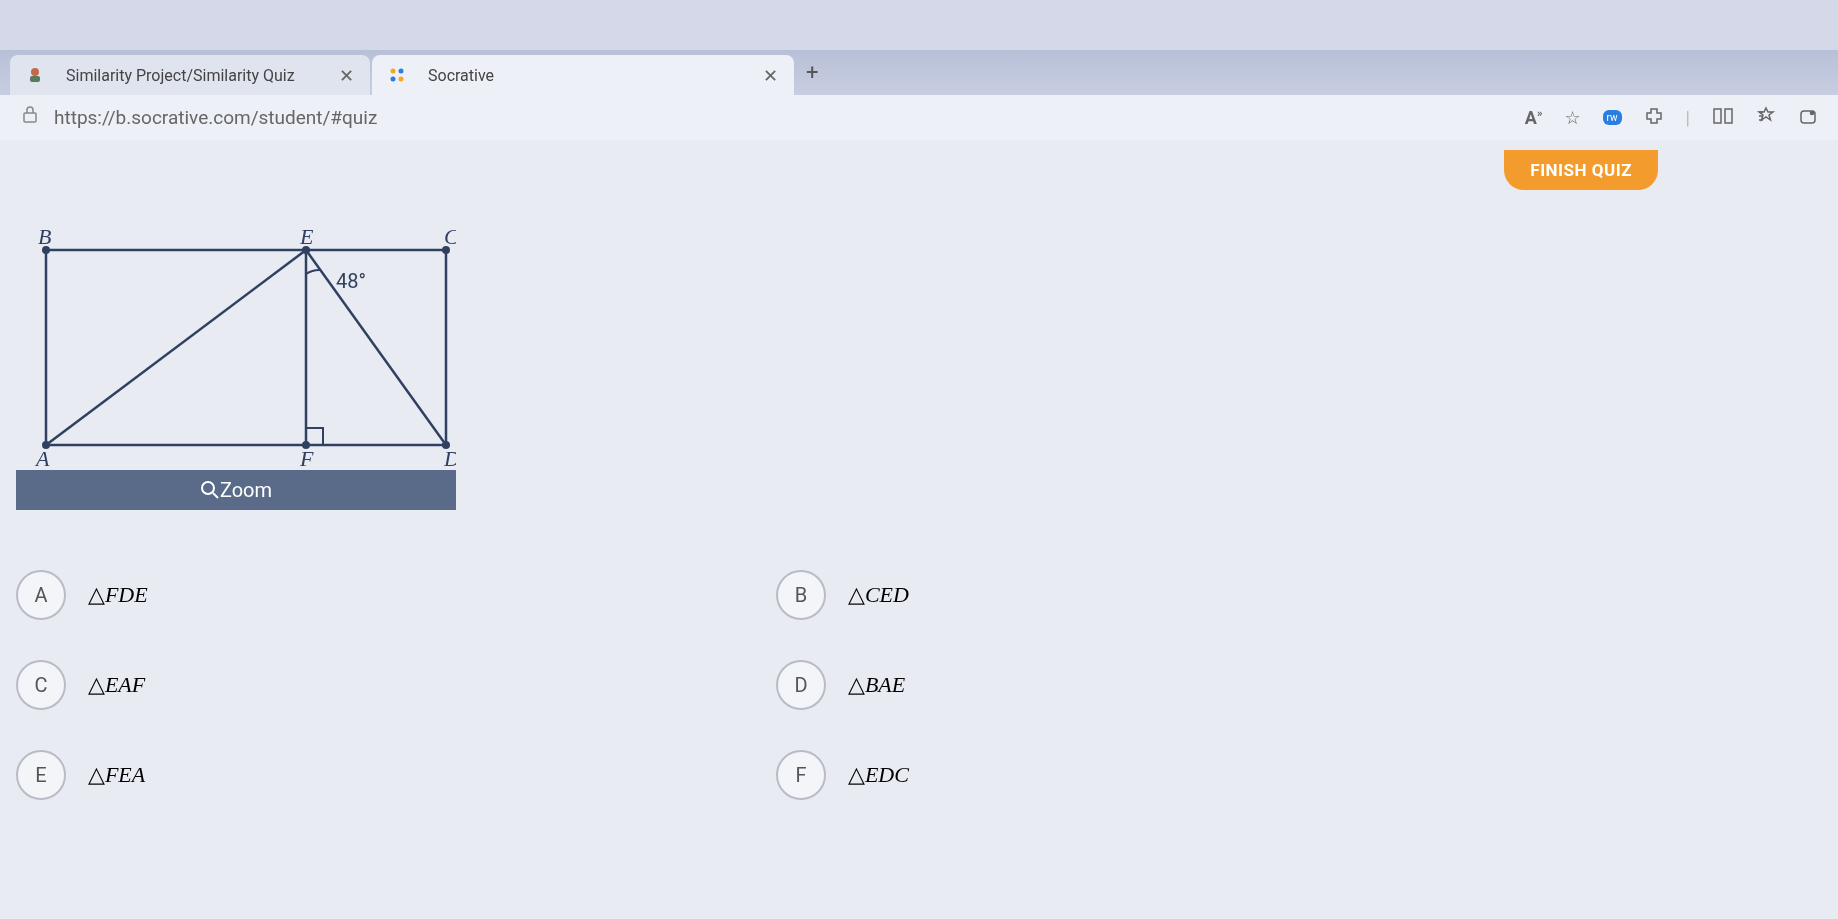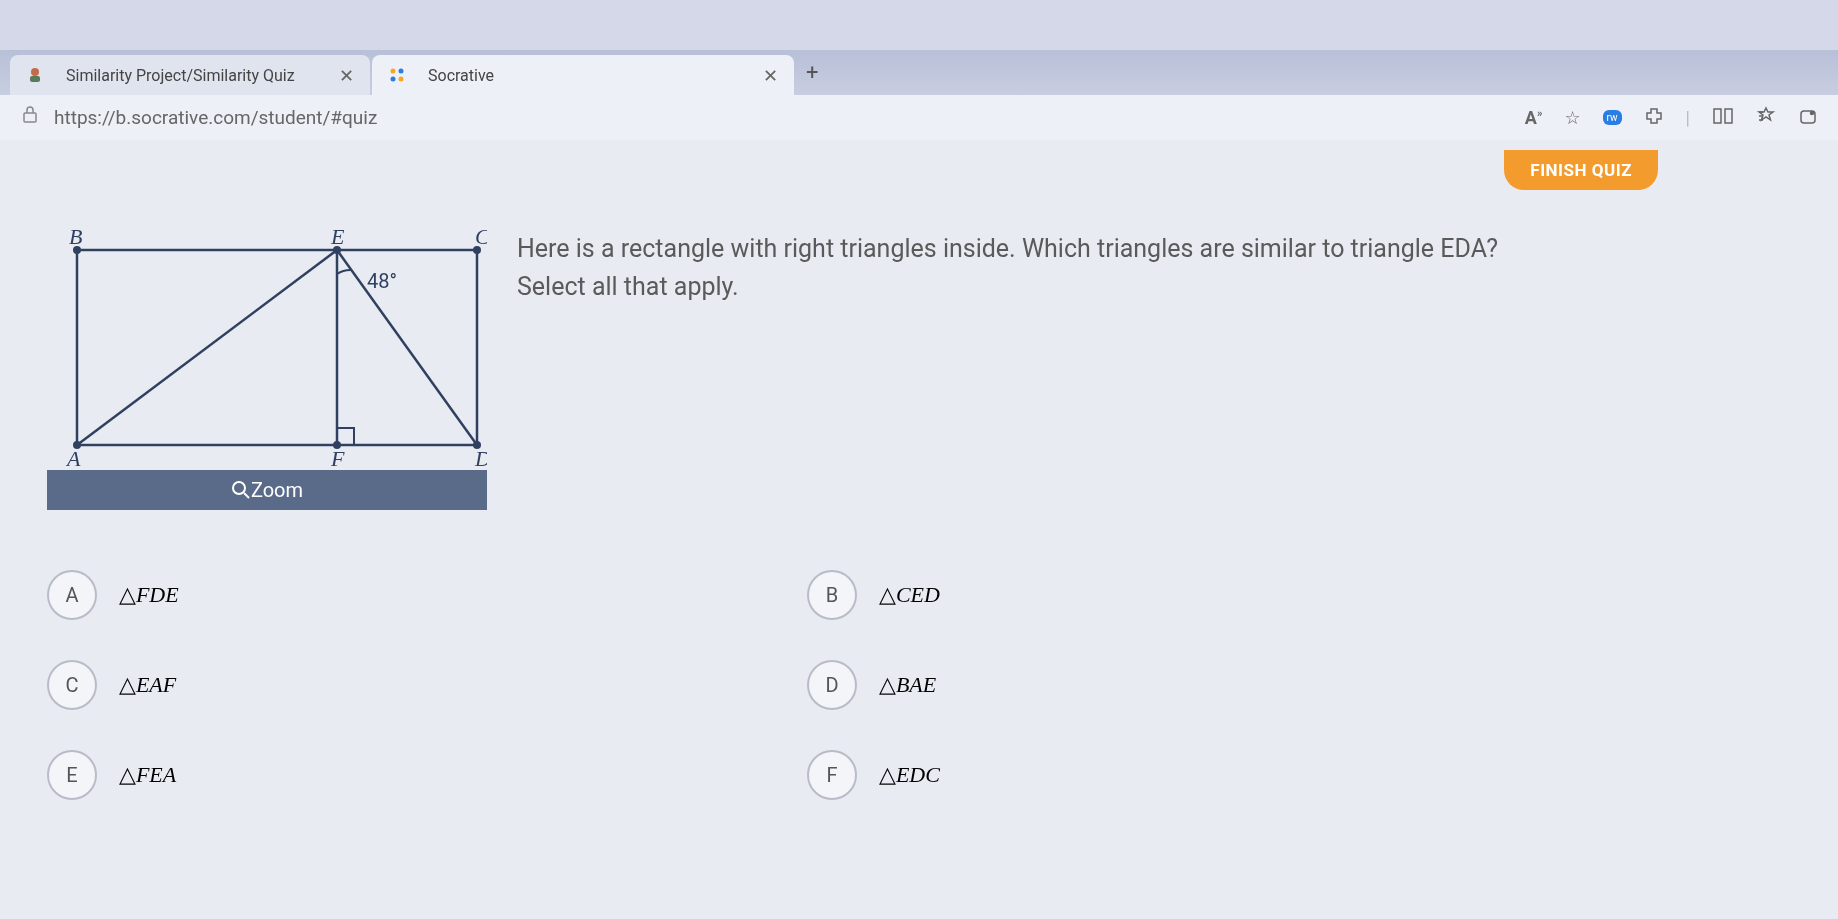--- a/index.html
+++ b/index.html
@@ -52,21 +52,21 @@
   font-size: 19px;
   color: #666;
 }
 .lock-icon { color: #888; }
 .addr-icons { display: flex; align-items: center; gap: 22px; color: #666; font-size: 18px; }
 .addr-icons .sep { color: #bbb; }
 .content {
   background: #e8ebf2;
   height: 780px;
   position: relative;
-  padding: 40px 47px;
+  padding: 40px 16px;
 }
 .finish-btn {
   position: absolute;
   top: 10px;
   right: 180px;
   background: #f39c2d;
   color: #fff;
   font-weight: bold;
   font-size: 17px;
   padding: 10px 26px;
@@ -237,21 +237,20 @@
           </svg>
         </div>
         <div class="zoom-bar">
           <svg width="20" height="20" viewBox="0 0 20 20" fill="none" stroke="#fff" stroke-width="2">
               <circle cx="8" cy="8" r="6"></circle>
               <line x1="13" y1="13" x2="18" y2="18"></line>
             </svg>
           <span>Zoom</span>
         </div>
       </div>
-      <div class="question-text">Here is a rectangle with right triangles inside. Which triangles are similar to triangle EDA? Select all that apply.</div>
     </div>
 
     <div class="answers">
       <div class="answer">
         <div class="ans-circle">A</div>
         <div class="ans-label"><span class="tri">△</span><span>FDE</span></div>
       </div>
       <div class="answer">
         <div class="ans-circle">B</div>
         <div class="ans-label"><span class="tri">△</span><span>CED</span></div>

